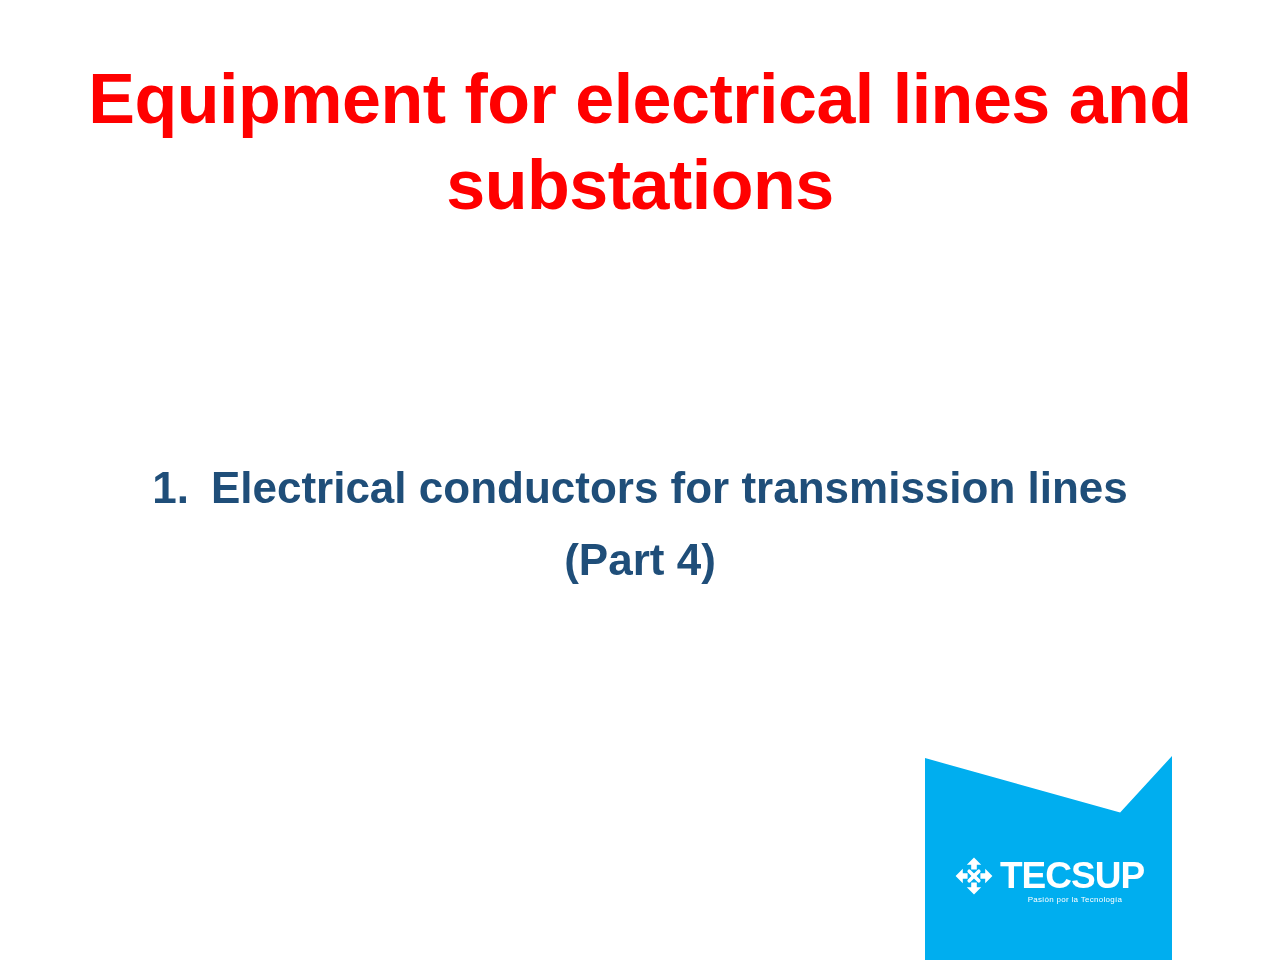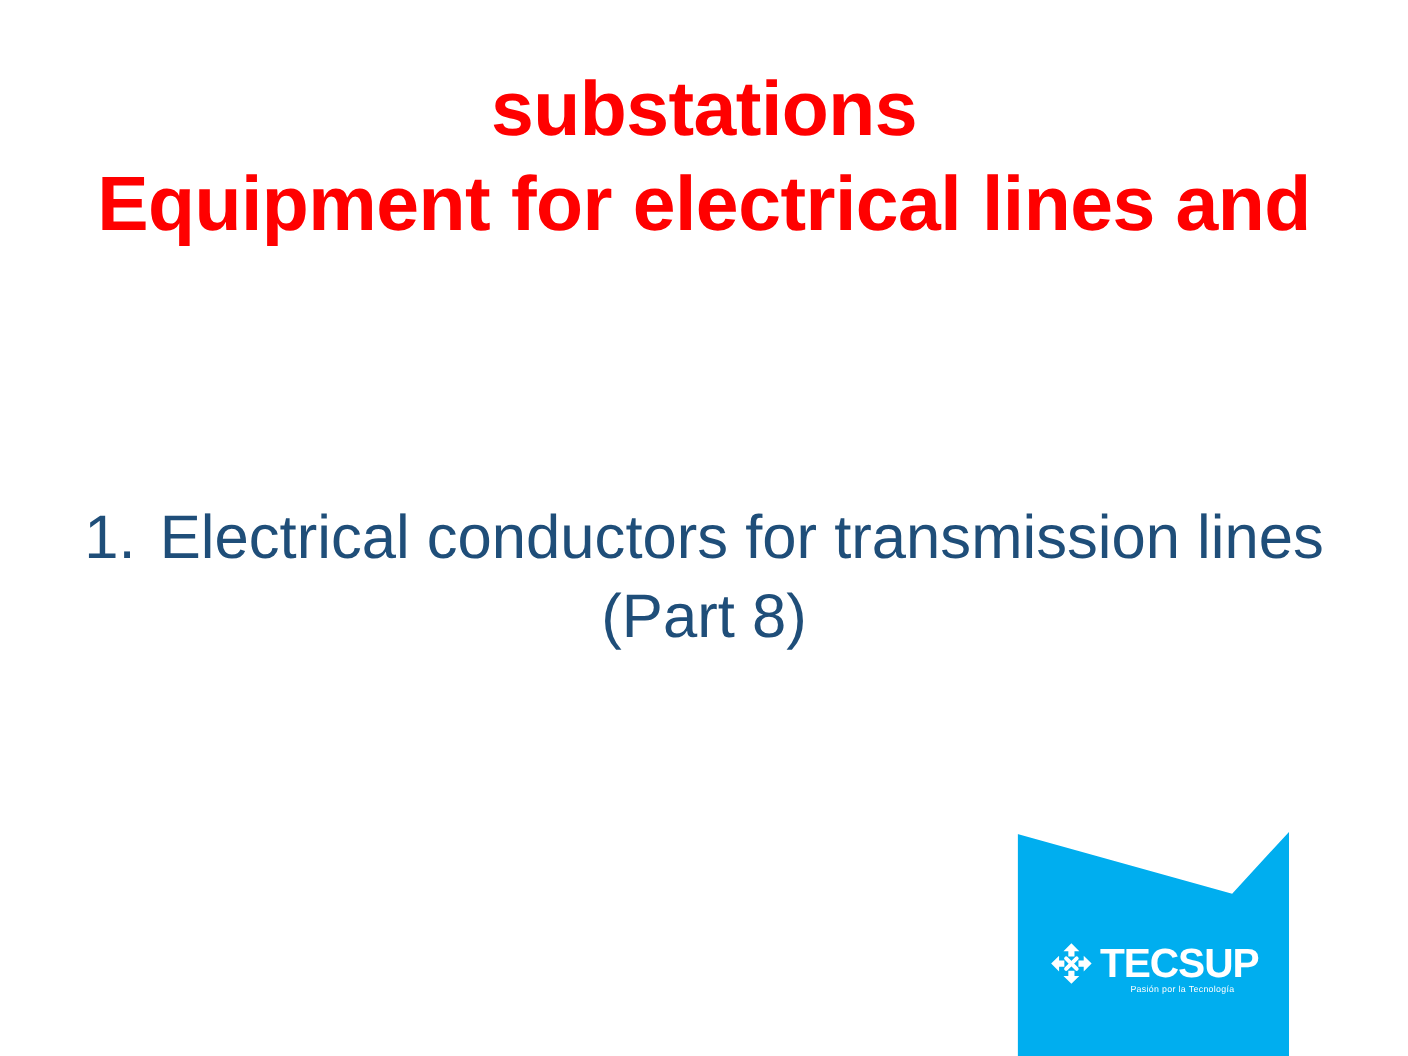--- a/index.html
+++ b/index.html
@@ -36,22 +36,22 @@
   
   .subtitle-block {
     position: absolute;
     left: 60px;
     top: 452px;
     width: 1160px;
     text-align: center;
   }
   .subtitle-line {
     color: #1f4e79;
-    font-size: 56px;
-    font-weight: normal;
+    font-size: 44px;
+    font-weight: bold;
     line-height: 72px;
     white-space: nowrap;
   }
   .subtitle-num {
     margin-right: 22px;
   }
 
   
   .logo-wrap {
     position: absolute;
@@ -101,29 +101,29 @@
     line-height: 10px;
     white-space: nowrap;
   }
 </style>
 </head>
 <body>
 
 <div class="slide">
 
   <div class="title-block">
+    <div class="title-line">Equipment for electrical lines and</div>
     <div class="title-line">substations</div>
-    <div class="title-line">Equipment for electrical lines and</div>
   </div>
 
   <div class="subtitle-block">
     <div class="subtitle-line">
       <span class="subtitle-num">1.</span><span>Electrical conductors for transmission lines</span>
     </div>
-    <div class="subtitle-line">(Part 8)</div>
+    <div class="subtitle-line">(Part 4)</div>
   </div>
 
   <div class="logo-wrap">
     <div class="logo-shape"></div>
 
     <div class="logo-mark">
       <span class="logo-icon">
         <svg viewBox="0 0 100 100" width="40" height="40" aria-hidden="true">
           <g fill="#ffffff">
 

